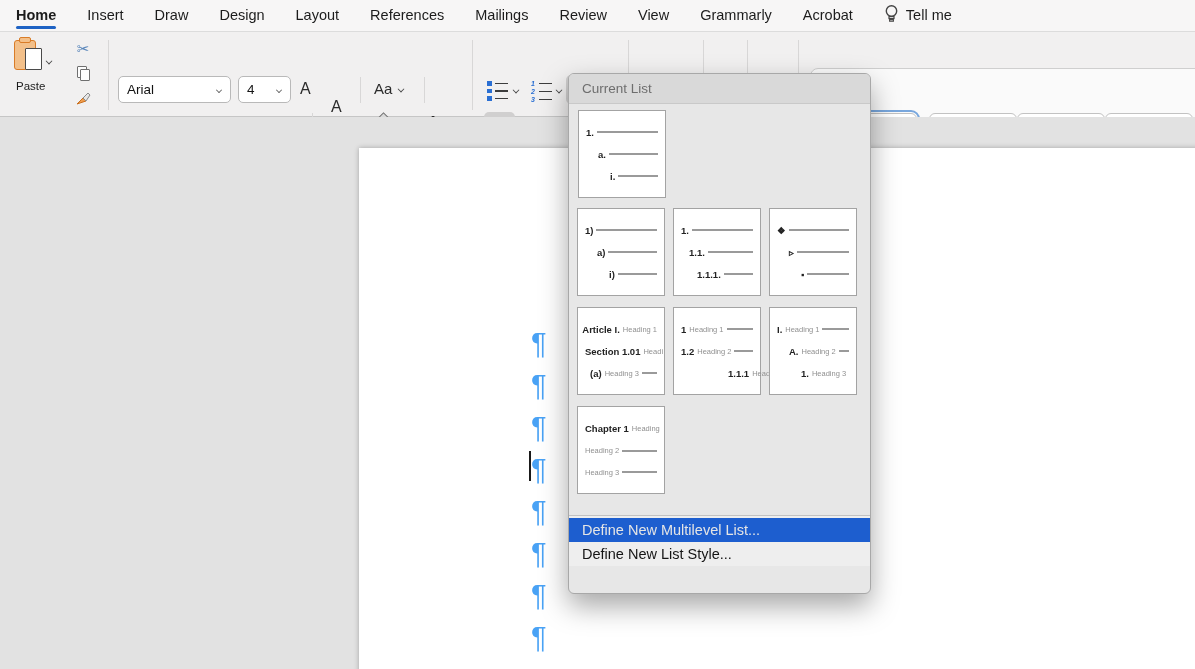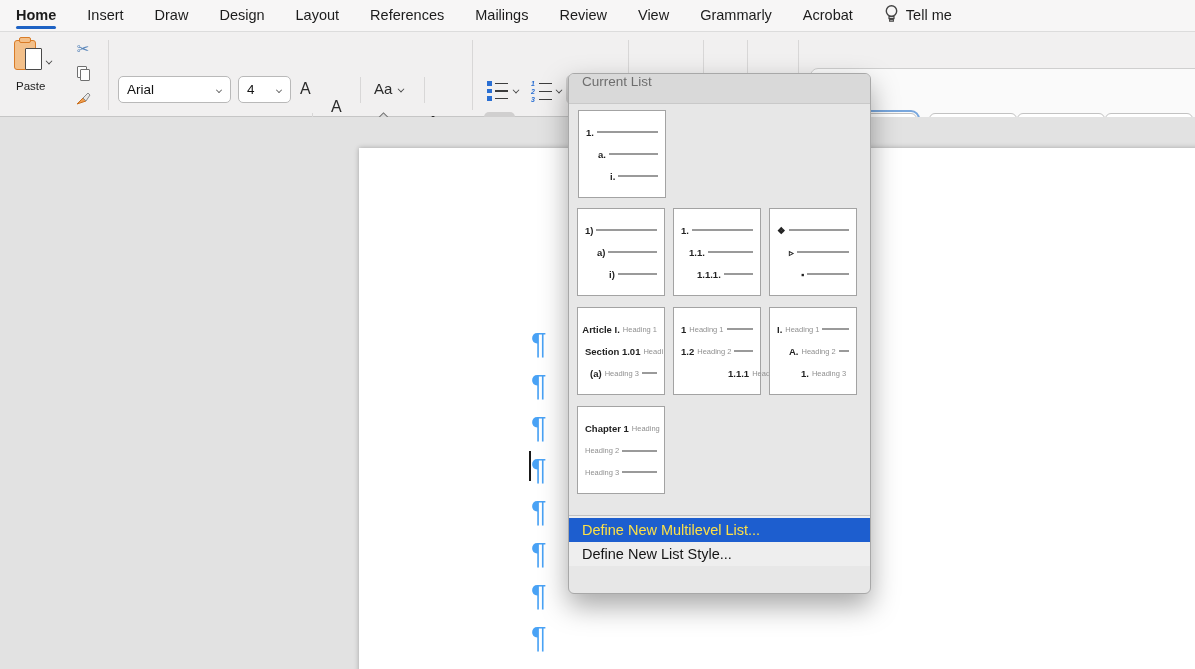--- a/index.html
+++ b/index.html
@@ -96,40 +96,40 @@
   .doc-area { position:absolute; top:117px; left:0; right:0; bottom:0; background:#e2e2e2; }
   .page { position:absolute; left:359px; top:31px; width:850px; height:540px; background:#fff;
           box-shadow:0 0 5px rgba(0,0,0,.28); }
   .pmark { position:absolute; left:172px; font-size:29px; line-height:30px; color:#49a2f5; }
   .caret { position:absolute; left:170px; width:2px; height:30px; background:#1a1a1a; }
 
   
   .dropdown { position:absolute; left:568px; top:73px; width:303px; height:521px; background:#e7e7e7;
               border:1px solid #a8a8a8; border-radius:6px; box-shadow:0 12px 28px rgba(0,0,0,.35);
               z-index:50; overflow:hidden; }
-  .dd-header { height:30px; background:#d9d9d9; border-bottom:1px solid #c9c9c9; display:flex; 
+  .dd-header { height:30px; background:#d9d9d9; border-bottom:1px solid #c9c9c9; display:flex; align-items:center;
                padding-left:13px; font-size:13.5px; color:#6e6e6e; }
   .dd-header.second { height:26px; border-top:1px solid #c9c9c9; }
   .dd-body1 { height:102px; position:relative; }
   .dd-body2 { height:308px; position:relative; padding:2px 0 0 8px; }
   .grid { display:grid; grid-template-columns:repeat(3, 88px); grid-auto-rows:88px; column-gap:8px; row-gap:11px; }
   .pbox { width:88px; height:88px; background:#fff; border:1px solid #a3a3a3; display:flex; flex-direction:column;
           justify-content:space-around; padding:10px 7px; }
   .pbox.selected { border:2px solid #4f94d9; border-radius:3px; }
   .pbox.none-box { align-items:center; justify-content:center; }
   .none-label { font-size:13px; color:#1c1c1c; }
   .prow { display:flex; align-items:center; gap:3px; }
   .prow .pb { font-size:9.5px; font-weight:bold; color:#222; white-space:nowrap; }
   .prow .pt { font-size:7.5px; color:#909090; white-space:nowrap; }
   .prow .pline { flex:1; height:2px; background:#9a9a9a; }
   .cl-box { position:absolute; left:9px; top:6px; }
   .dd-sep { height:1px; background:#c2c2c2; margin-top:1px; }
   .dd-menu { background:#eeeeee; padding-top:2px; }
   .mitem { height:24px; display:flex; align-items:center; padding-left:13px; font-size:14.5px; color:#151515; }
-  .mitem.hl { background:#1d5ecf; color:#fde047; }
+  .mitem.hl { background:#1d5ecf; color:#e5e5e5; }
 </style>
 </head>
 <body>
 
 <div class="window">
 
   <div class="menubar" id="menubar">
       <div class="tab active">
         <span class="tab-label">Home</span>
         <span class="underline"></span>

